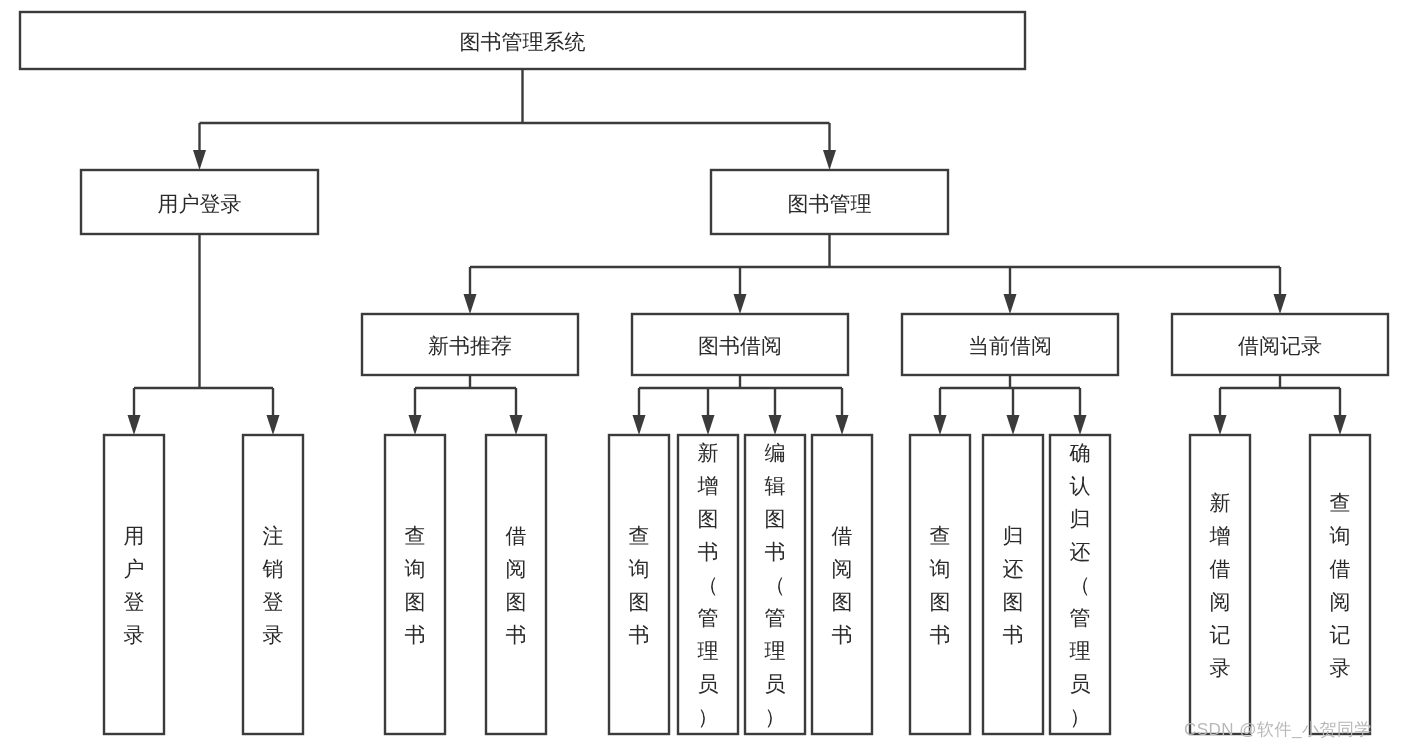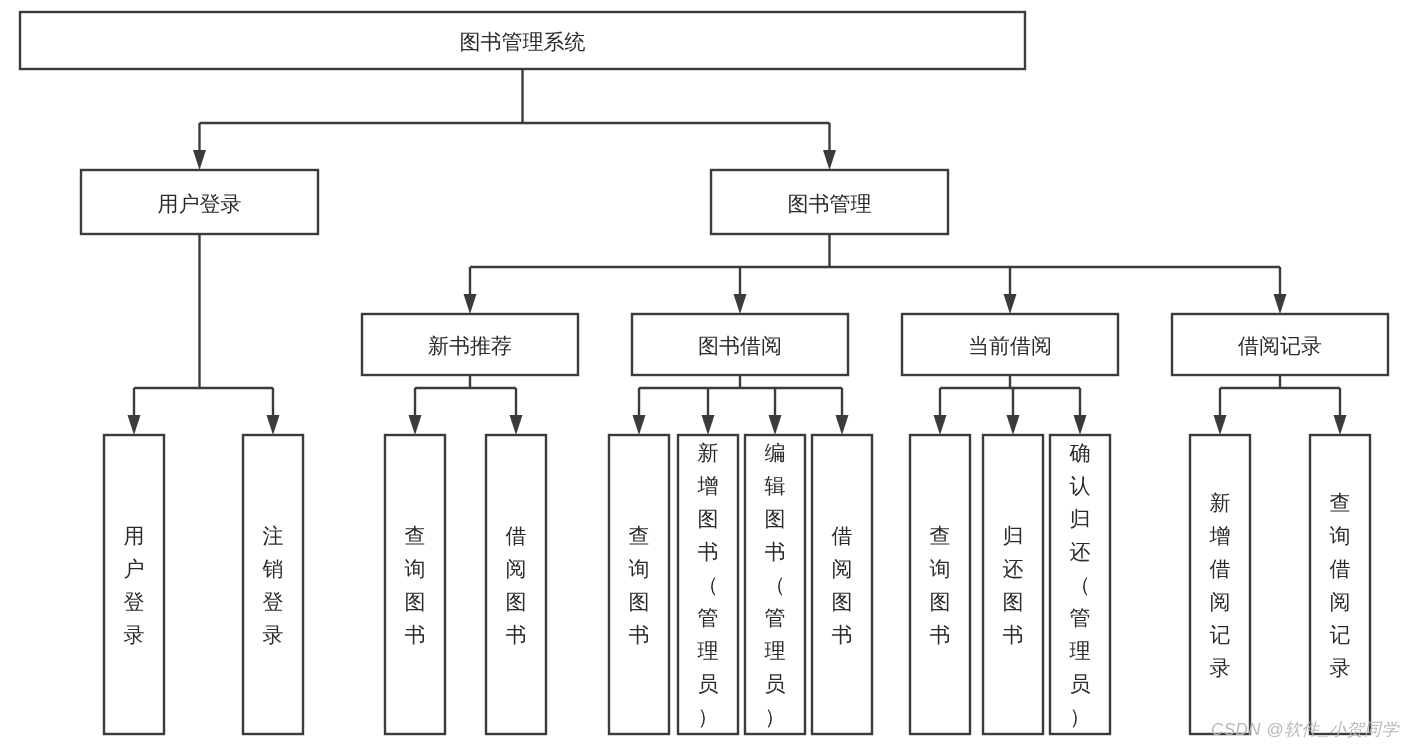--- a/index.html
+++ b/index.html
@@ -51,30 +51,29 @@
     fill: #2a2a2a;
     font-family: "Liberation Sans", "DejaVu Sans", sans-serif;
     font-size: 21px;
     text-anchor: middle;
   }
   .vert-char {
     dominant-baseline: central;
   }
   .watermark {
     position: absolute;
-    right: 6px;
+    right: 33px;
     bottom: 6px;
     font-family: "Liberation Sans", "DejaVu Sans", sans-serif;
     font-size: 17px;
     color: #b8b8b8;
     letter-spacing: 0.5px;
     white-space: nowrap;
     pointer-events: none;
     user-select: none;
-    font-style: italic;
   }
 </style>
 </head>
 <body>
 
 <div id="diagram-root">
   <svg class="flow" viewBox="0 0 1405 747">
     <g id="edge-layer">
         <g>
           <line x1="522.5" y1="69" x2="522.5" y2="123" class="connector"></line>

